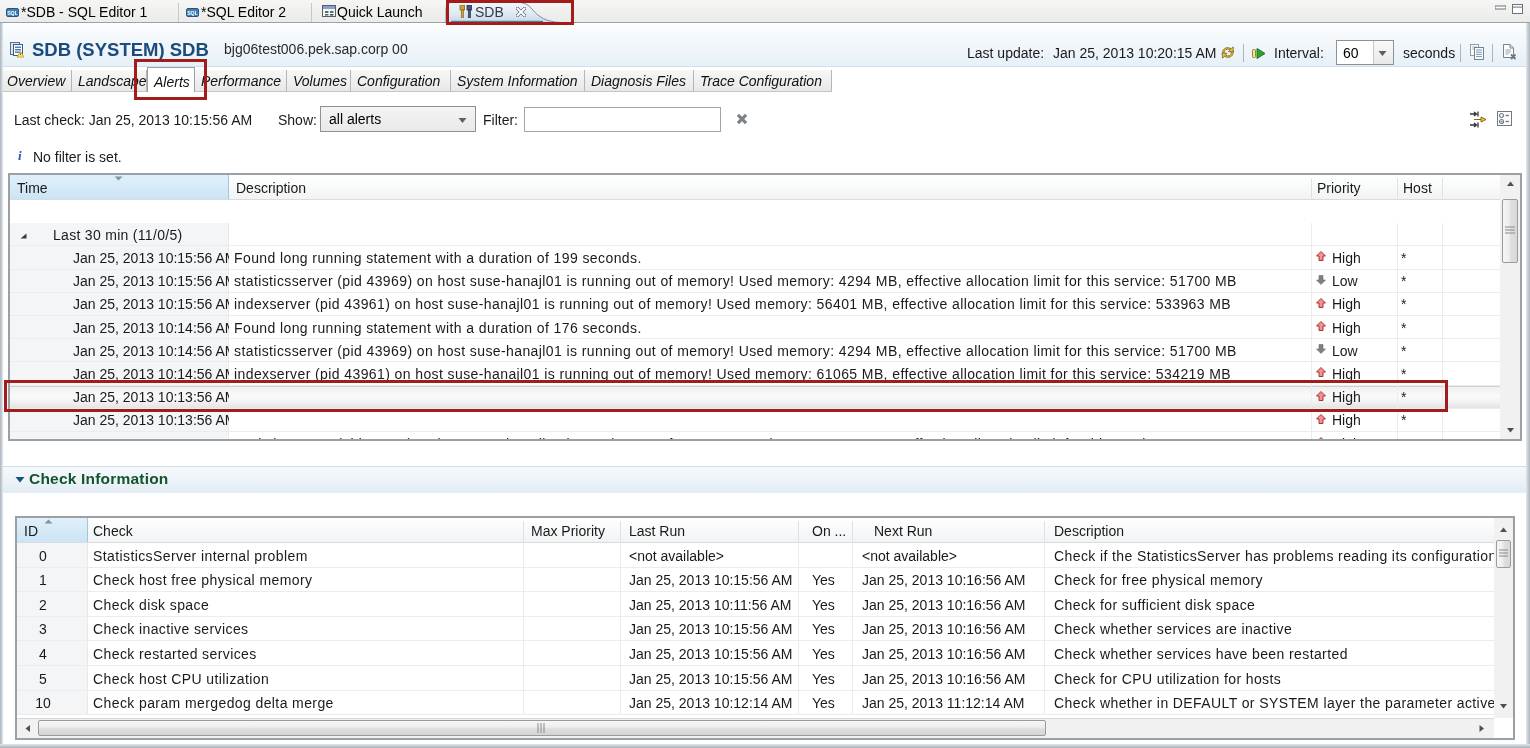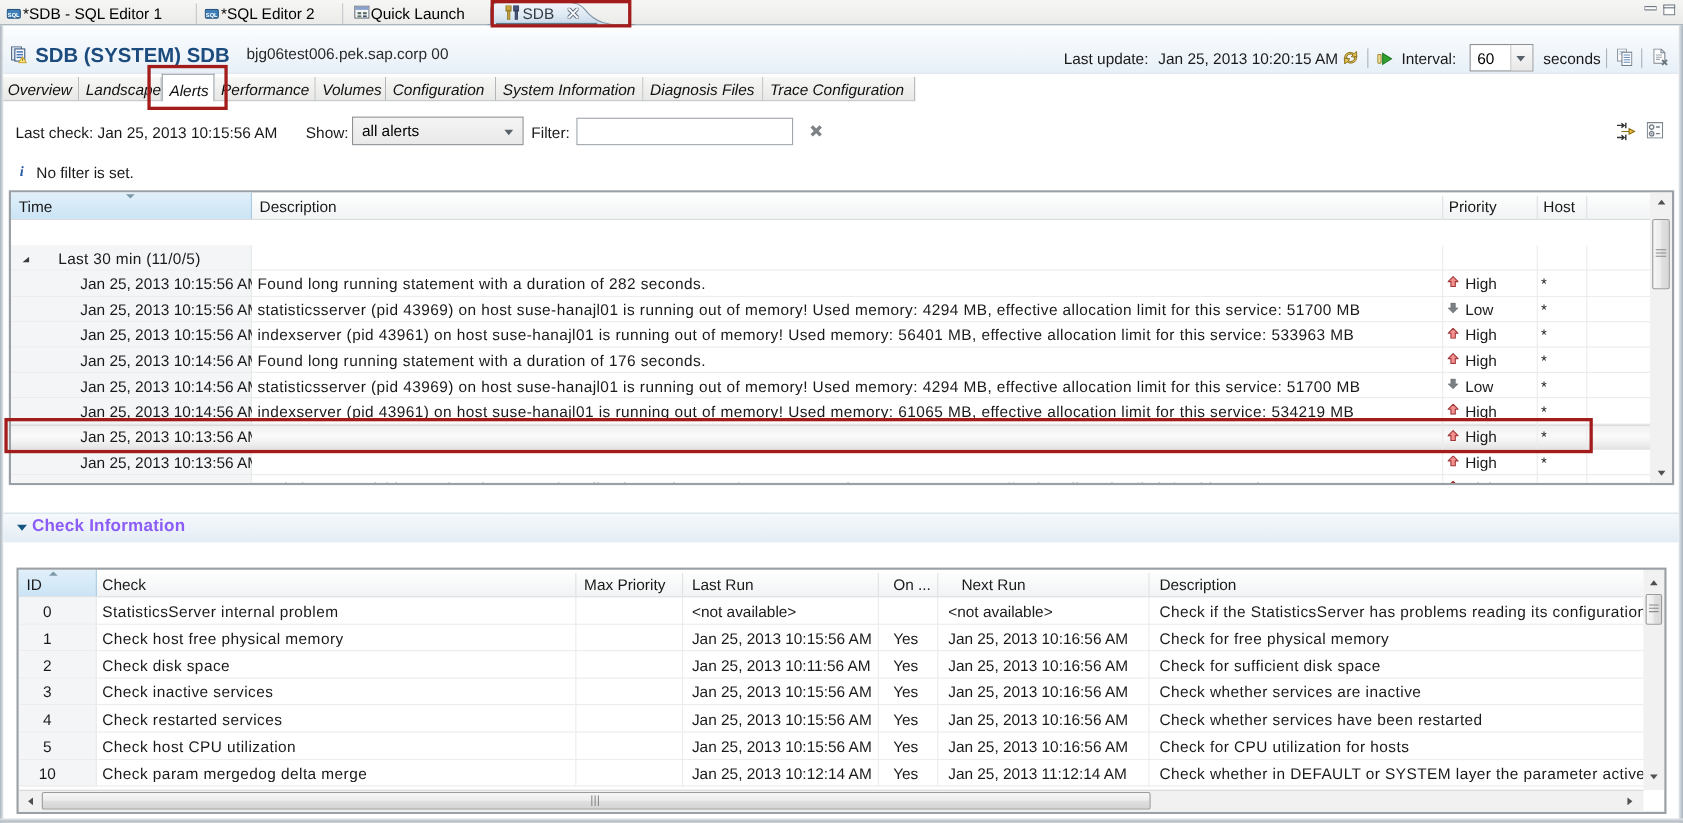--- a/index.html
+++ b/index.html
@@ -49,21 +49,21 @@
 .ls { letter-spacing:0.4px; }
 .tint { position:absolute; left:0; top:0; background:#f3f5f6; border-right:1px solid #e6e8ea; }
 
 
 .sbtrack { position:absolute; background:#f1f1f1; }
 .sbthumbv { position:absolute; background:linear-gradient(90deg,#f6f6f6 0%,#ededed 45%,#dfdfdf 55%,#d8d8d8 100%); border:1px solid #9b9b9b; border-radius:2px; }
 .sbthumbh { position:absolute; background:linear-gradient(180deg,#f6f6f6 0%,#ededed 45%,#dfdfdf 55%,#d4d4d4 100%); border:1px solid #9b9b9b; border-radius:2px; }
 
 
 #checkband { left:3px; top:466px; width:1523px; height:27px; background:linear-gradient(#f6f9fc,#e3ecf4); border-top:1px solid #d0dce6; }
-#checktitle { left:29px; top:470px; font-size:15.5px; letter-spacing:0.2px; font-weight:bold; color:#8b5cf6; }
+#checktitle { left:29px; top:470px; font-size:15.5px; letter-spacing:0.2px; font-weight:bold; color:#14532d; }
 
 .redbox { position:absolute; border:3px solid #a31c1c; z-index:60; }
 </style>
 </head>
 <body>
 
 <div class="abs" id="tabbar"></div>
 <svg class="abs" style="left:443px;top:0px;z-index:1;" width="135" height="23" viewBox="0 0 135 23">
     <defs>
       <linearGradient id="tg" x1="0" y1="0" x2="0" y2="1">
@@ -255,21 +255,21 @@
       </svg>
       <div class="cell" style="left:43px;top:3.5px;letter-spacing:0.3px;">Last 30 min (11/0/5)</div>
       <div class="cline" style="left:1301px;height:23.2px;"></div>
       <div class="cline" style="left:1387px;height:23.2px;"></div>
       <div class="cline" style="left:1432px;height:23.2px;"></div>
       <div class="rline" style="width:1490px;"></div>
     </div>
 <div class="row" style="left:0;top:71.4px;width:1490px;height:23.2px;">
       <div class="tint" style="width:219px;height:23.2px;"></div>
       <div class="cell" style="left:63px;top:3.5px;width:156px;">Jan 25, 2013 10:15:56 AM</div>
-      <div class="cell ls" style="left:224px;top:3.5px;width:1074px;">Found long running statement with a duration of 282 seconds.</div>
+      <div class="cell ls" style="left:224px;top:3.5px;width:1074px;">Found long running statement with a duration of 199 seconds.</div>
       <svg style="position:absolute;left:1306px;top:5px;" width="10" height="10" viewBox="0 0 10 10">
         <path d="M5 0.5 L9.5 5 L7 5 L7 9.5 L3 9.5 L3 5 L0.5 5 Z" fill="#f49090" stroke="#a03838" stroke-width="1"></path>
       </svg>
       <div class="cell" style="left:1322px;top:3.5px;">High</div>
       <div class="cell" style="left:1391px;top:3.5px;">*</div>
       <div class="cline" style="left:1301px;height:23.2px;"></div>
       <div class="cline" style="left:1387px;height:23.2px;"></div>
       <div class="cline" style="left:1432px;height:23.2px;"></div>
       <div class="rline" style="width:1490px;"></div>
     </div>

